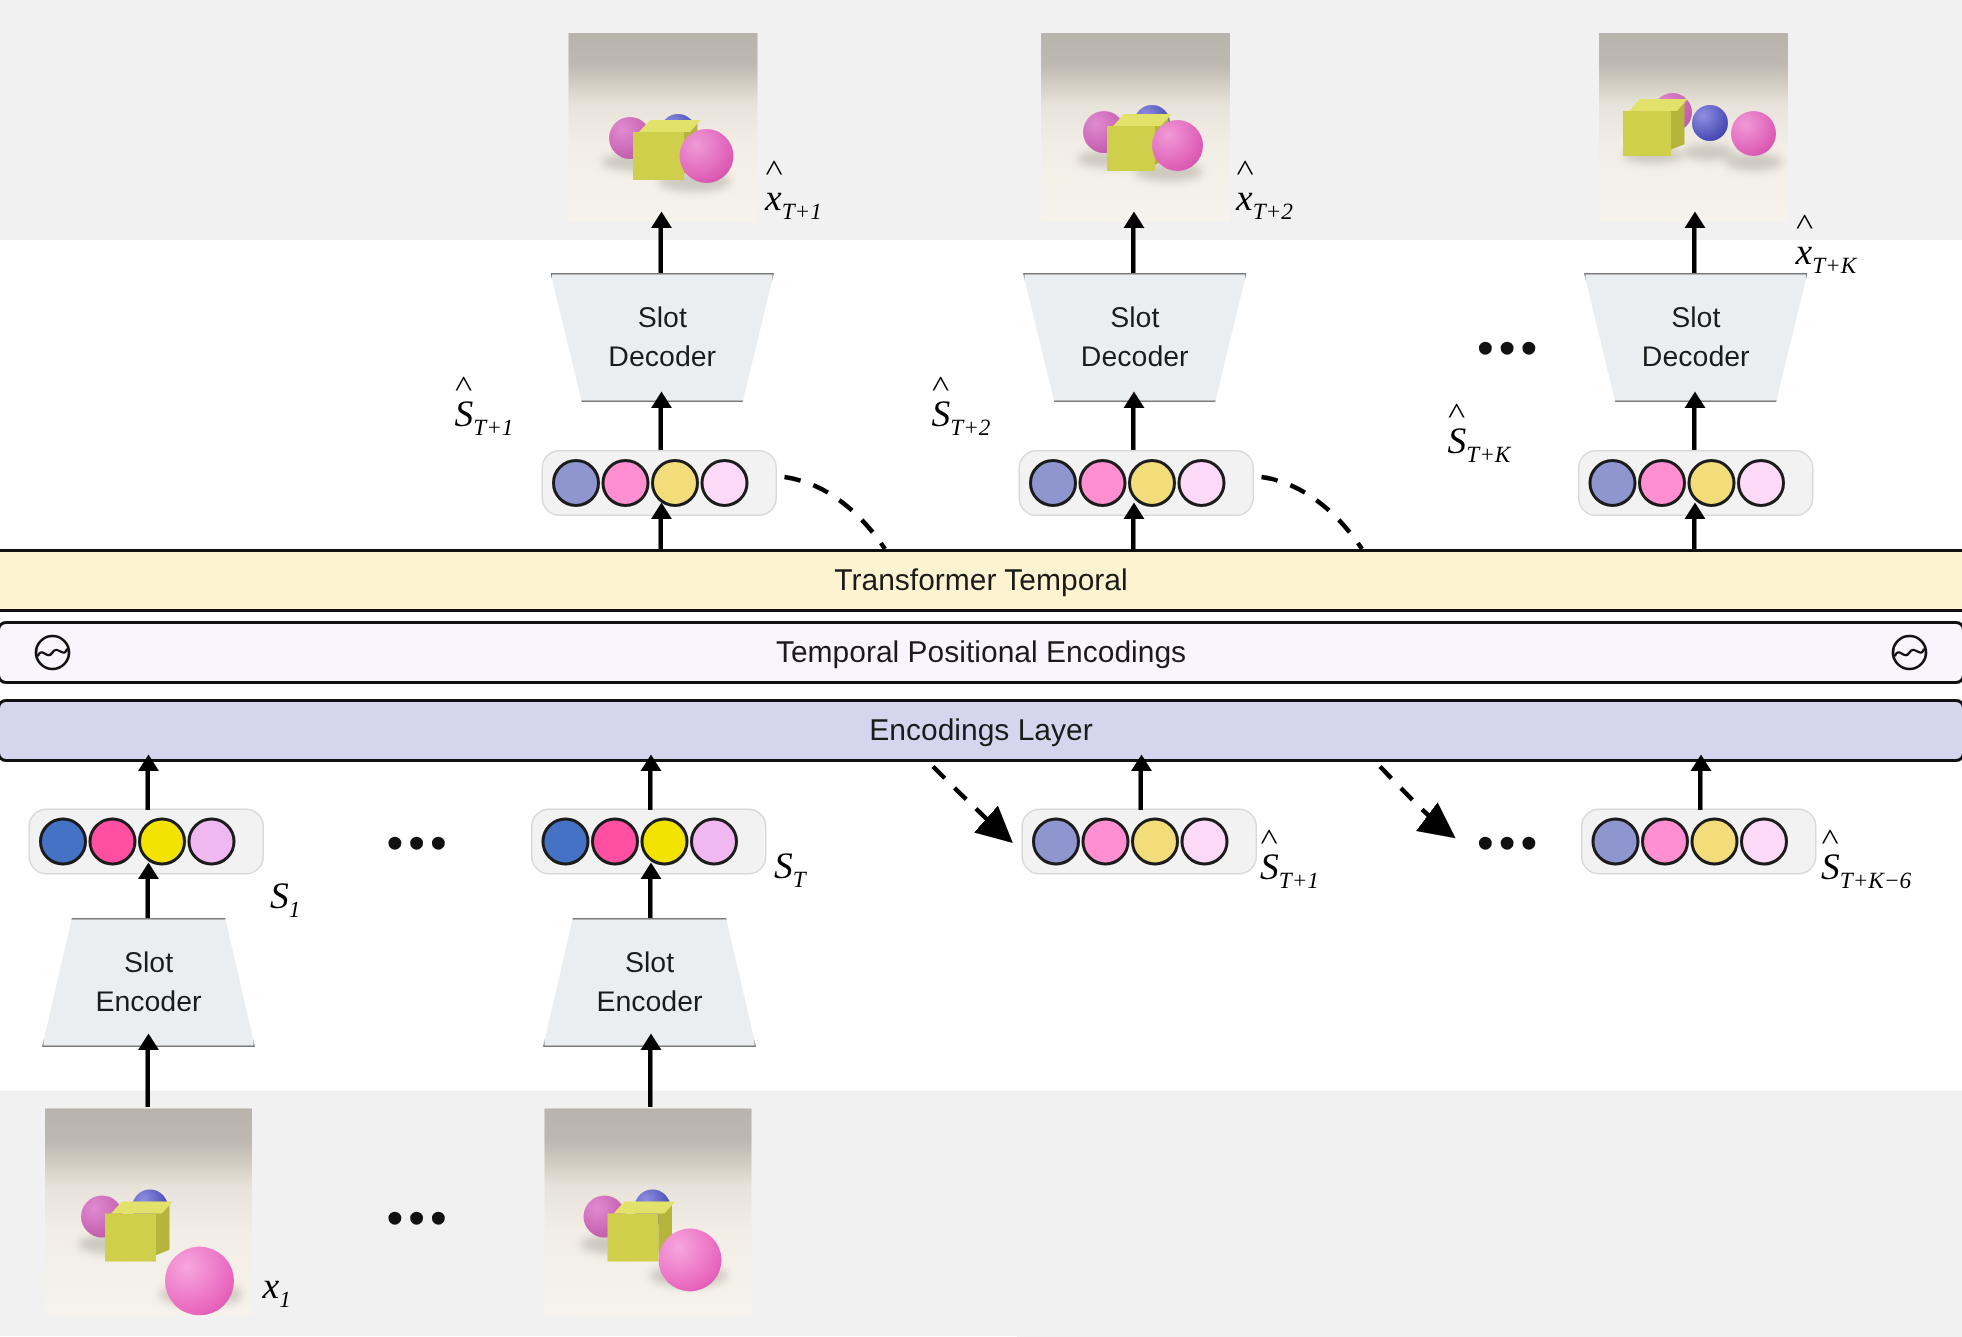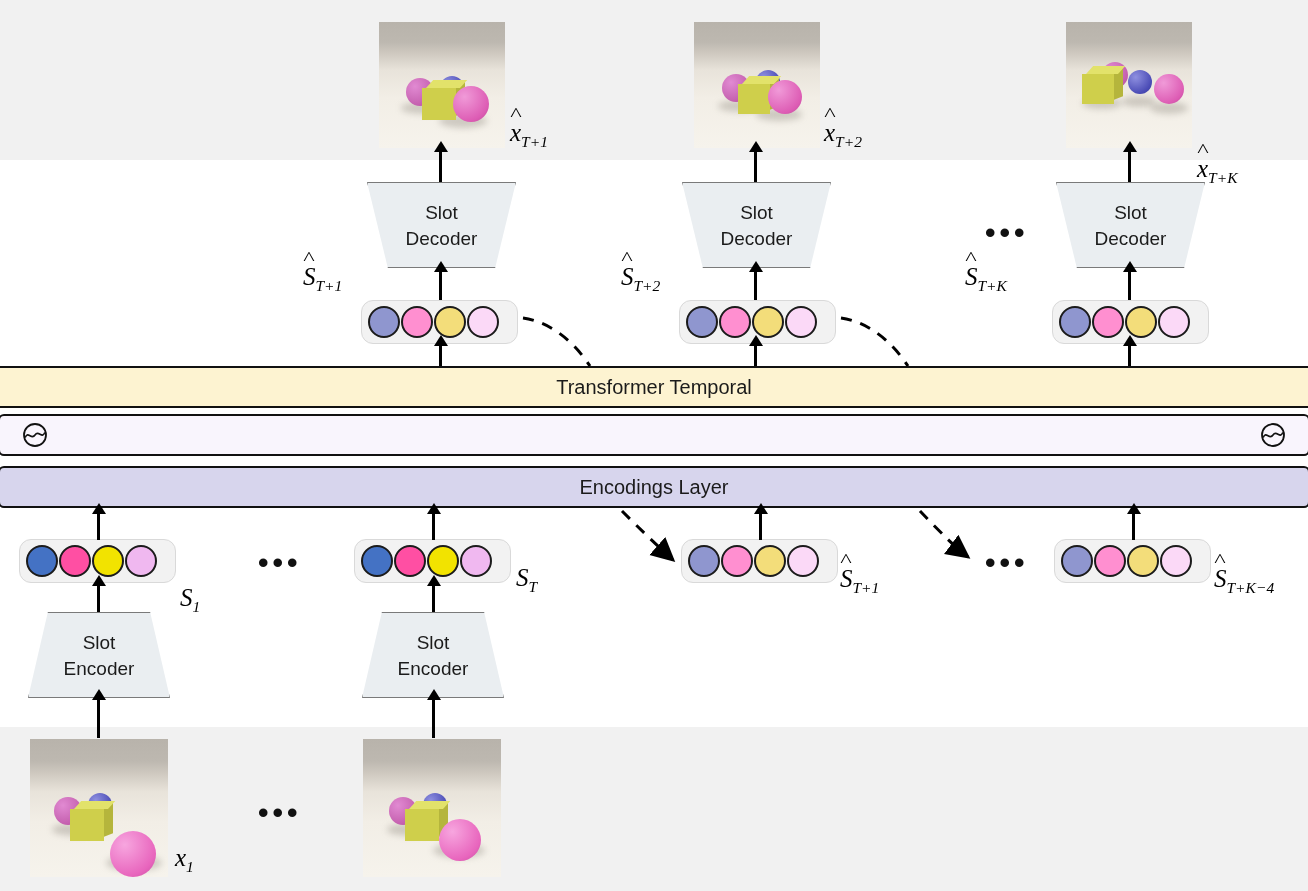--- a/index.html
+++ b/index.html
@@ -152,29 +152,30 @@
   <div class="lbl" style="left:621px;top:263px;">
     <span class="hat"><span>S</span></span><sub>T+2</sub>
   </div>
 
   <div class="slots" style="left:1052px;top:300px;width:157px;">
     <div class="slot" style="background:#8f96cf;"></div>
     <div class="slot" style="background:#ff8fd0;"></div>
     <div class="slot" style="background:#f3dd7a;"></div>
     <div class="slot" style="background:#fbd9f7;"></div>
   </div>
-  <div class="lbl" style="left:965px;top:263px;">
+  <div class="lbl" style="left:965px;top:281px;">
     <span class="hat"><span>S</span></span><sub>T+K</sub>
   </div>
 
   <div class="bar" style="left:-2px;top:366px;width:1312px;height:42px;background:#fdf3d1;">
     <span>Transformer Temporal</span>
   </div>
 
   <div class="bar" style="left:-2px;top:414px;width:1312px;height:42px;background:#f9f5fd;border-radius:6px;">
+    <span>Temporal Positional Encodings</span>
     <svg class="pe-icon" style="left:22px;" viewBox="0 0 26 26">
       <circle cx="13" cy="13" r="11" fill="none" stroke="#111" stroke-width="1.8"></circle>
       <path d="M3.2 15.5 C6 8.5, 9.5 18.5, 13 13 C16.5 7.5, 20 17.5, 22.8 10.5" fill="none" stroke="#111" stroke-width="1.6"></path>
     </svg>
     <svg class="pe-icon" style="right:22px;" viewBox="0 0 26 26">
       <circle cx="13" cy="13" r="11" fill="none" stroke="#111" stroke-width="1.8"></circle>
       <path d="M3.2 15.5 C6 8.5, 9.5 18.5, 13 13 C16.5 7.5, 20 17.5, 22.8 10.5" fill="none" stroke="#111" stroke-width="1.6"></path>
     </svg>
   </div>
 
@@ -212,21 +213,21 @@
     <span class="hat"><span>S</span></span><sub>T+1</sub>
   </div>
 
   <div class="slots" style="left:1054px;top:539px;width:157px;">
     <div class="slot" style="background:#8f96cf;"></div>
     <div class="slot" style="background:#ff8fd0;"></div>
     <div class="slot" style="background:#f3dd7a;"></div>
     <div class="slot" style="background:#fbd9f7;"></div>
   </div>
   <div class="lbl" style="left:1214px;top:565px;">
-    <span class="hat"><span>S</span></span><sub>T+K−4</sub>
+    <span class="hat"><span>S</span></span><sub>T+K−6</sub>
   </div>
 
   <div class="dots" style="left:258px;top:548px;">•••</div>
   <div class="dots" style="left:985px;top:548px;">•••</div>
 
   <div class="trap trap-enc" style="left:28px;top:612px;width:140px;height:84px;">
     <span style="top:17px;">Slot
 Encoder</span>
   </div>
   <div class="trap trap-enc" style="left:362px;top:612px;width:140px;height:84px;">

